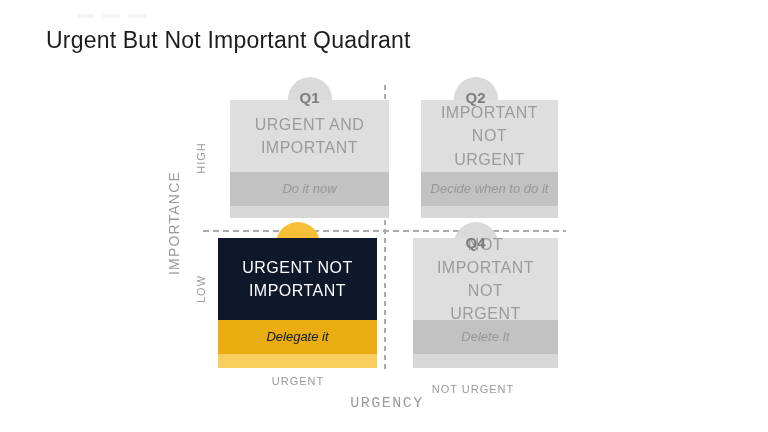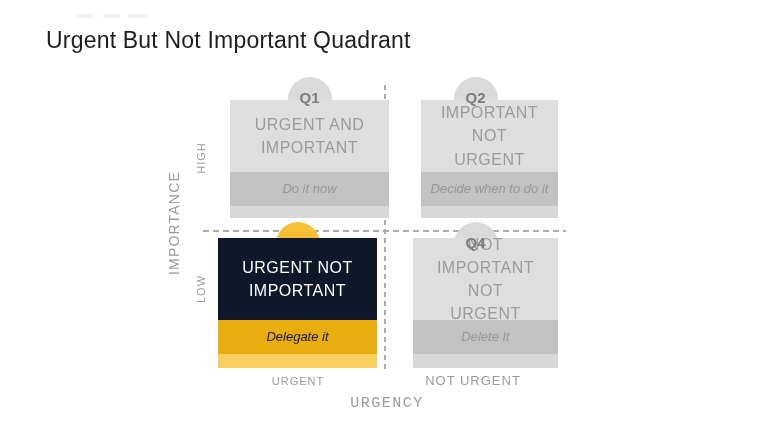--- a/index.html
+++ b/index.html
@@ -79,21 +79,21 @@
   .theme-yellow .qaction { background:#e9ad0f; color:#0f172a; }
   .theme-yellow .qstrip  { background:#f8ce5f; }
 
   
   .axis { position:absolute; color:#9a9a9a; text-align:center; }
   .rot { transform:rotate(-90deg); }
   .y-title { left:114px; top:214px; width:120px; height:18px; font-size:14px; letter-spacing:1.2px; line-height:18px; }
   .y-high  { left:176px; top:151px; width:50px; height:14px; font-size:11px; letter-spacing:1px; line-height:14px; }
   .y-low   { left:176px; top:282px; width:50px; height:14px; font-size:11px; letter-spacing:1px; line-height:14px; }
   .x-left  { left:248px; top:374px; width:100px; height:14px; font-size:11px; letter-spacing:1px; line-height:14px; }
-  .x-right { left:413px; top:374px; width:120px; height:14px; font-size:13px; letter-spacing:1px; line-height:14px; }
+  .x-right { left:413px; top:382px; width:120px; height:14px; font-size:11px; letter-spacing:1px; line-height:14px; }
   .x-title { left:307px; top:395px; width:160px; height:17px; font-size:15px; letter-spacing:1.5px; line-height:17px;font-family:Liberation Mono, monospace; }
 </style>
 </head>
 <body>
 
 <div class="slide">
 
   <h1 class="slide-title">Urgent But Not Important Quadrant</h1>
 
   <span class="watermark-smudge wm1"></span>

